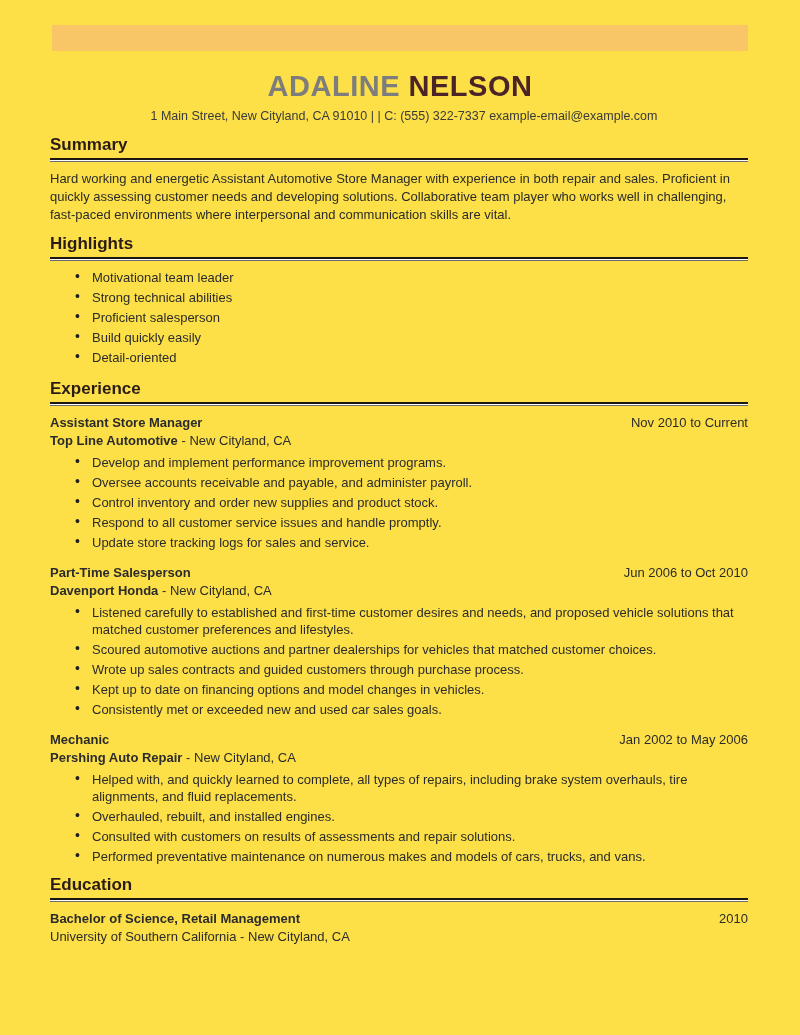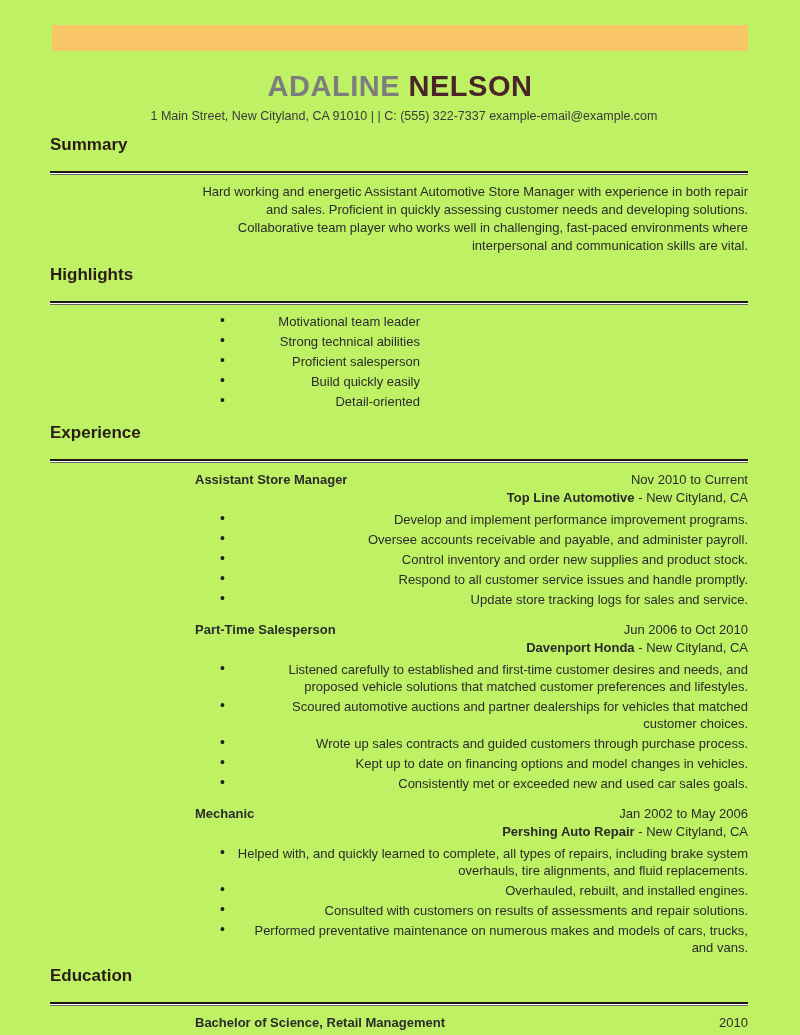--- a/index.html
+++ b/index.html
@@ -1,20 +1,20 @@
 <!DOCTYPE html>
 <html><head>
 <meta charset="utf-8">
 <style>
   html, body { margin: 0; padding: 0; background: #ffffff; }
   .page {
     position: relative;
     width: 800px;
     height: 1035px;
-    background: #bef264;
+    background: #fde047;
     font-family: "Liberation Sans", "DejaVu Sans", sans-serif;
     color: #2b2b2b;
     overflow: hidden;
   }
   .banner {
     margin: 25px 52px 0 52px;
     height: 26px;
     background: #F8C667;
   }
   .name {
@@ -33,32 +33,30 @@
     font-size: 12.5px;
     color: #3a3a3a;
     padding-left: 8px;
   }
   .content { margin: 12px 52px 0 50px; }
   .section { margin-top: 10px; }
   .s-head {
     font-size: 17px;
     font-weight: bold;
     color: #2A1B16;
-    padding-bottom: 16px;
+    padding-bottom: 3px;
   }
   .rule {
     height: 4px;
     background: linear-gradient(#1D1512 0px, #1D1512 2px, #ffffff 2px, #ffffff 3px, #6B6B6B 3px, #6B6B6B 4px);
   }
   .s-body {
-    margin-left: 145px;
     padding-top: 8px;
     font-size: 13px;
     line-height: 18px;
-    text-align: right;
   }
   .para { margin: 0; }
   ul.blist {
     list-style: none;
     margin: 4px 0 0 23px;
     padding: 0;
     line-height: 17px;
   }
   ul.blist li {
     position: relative;

